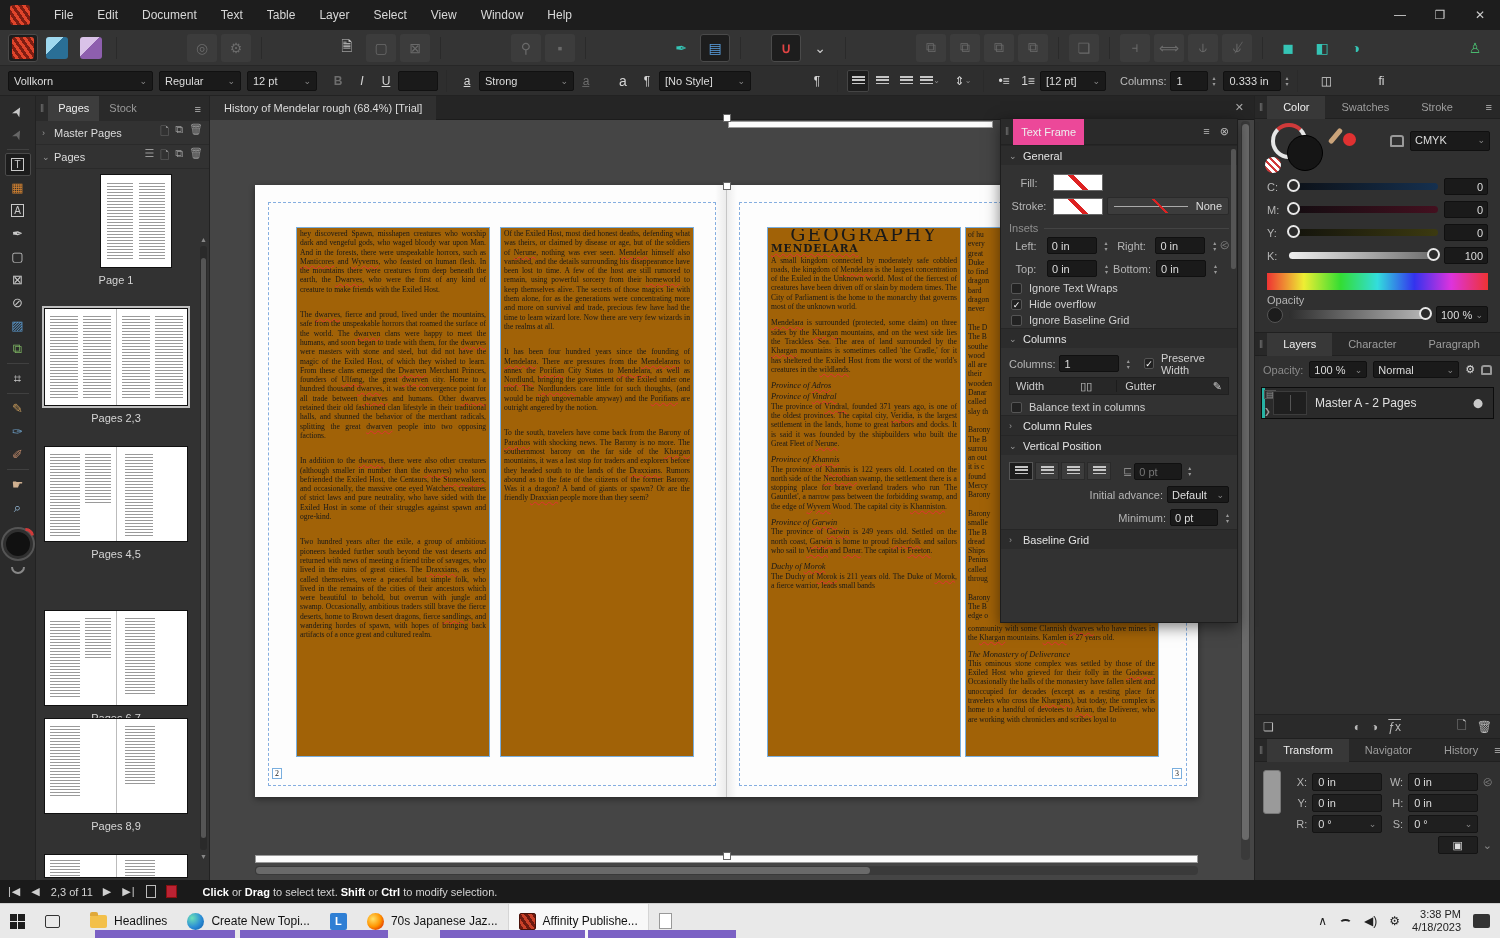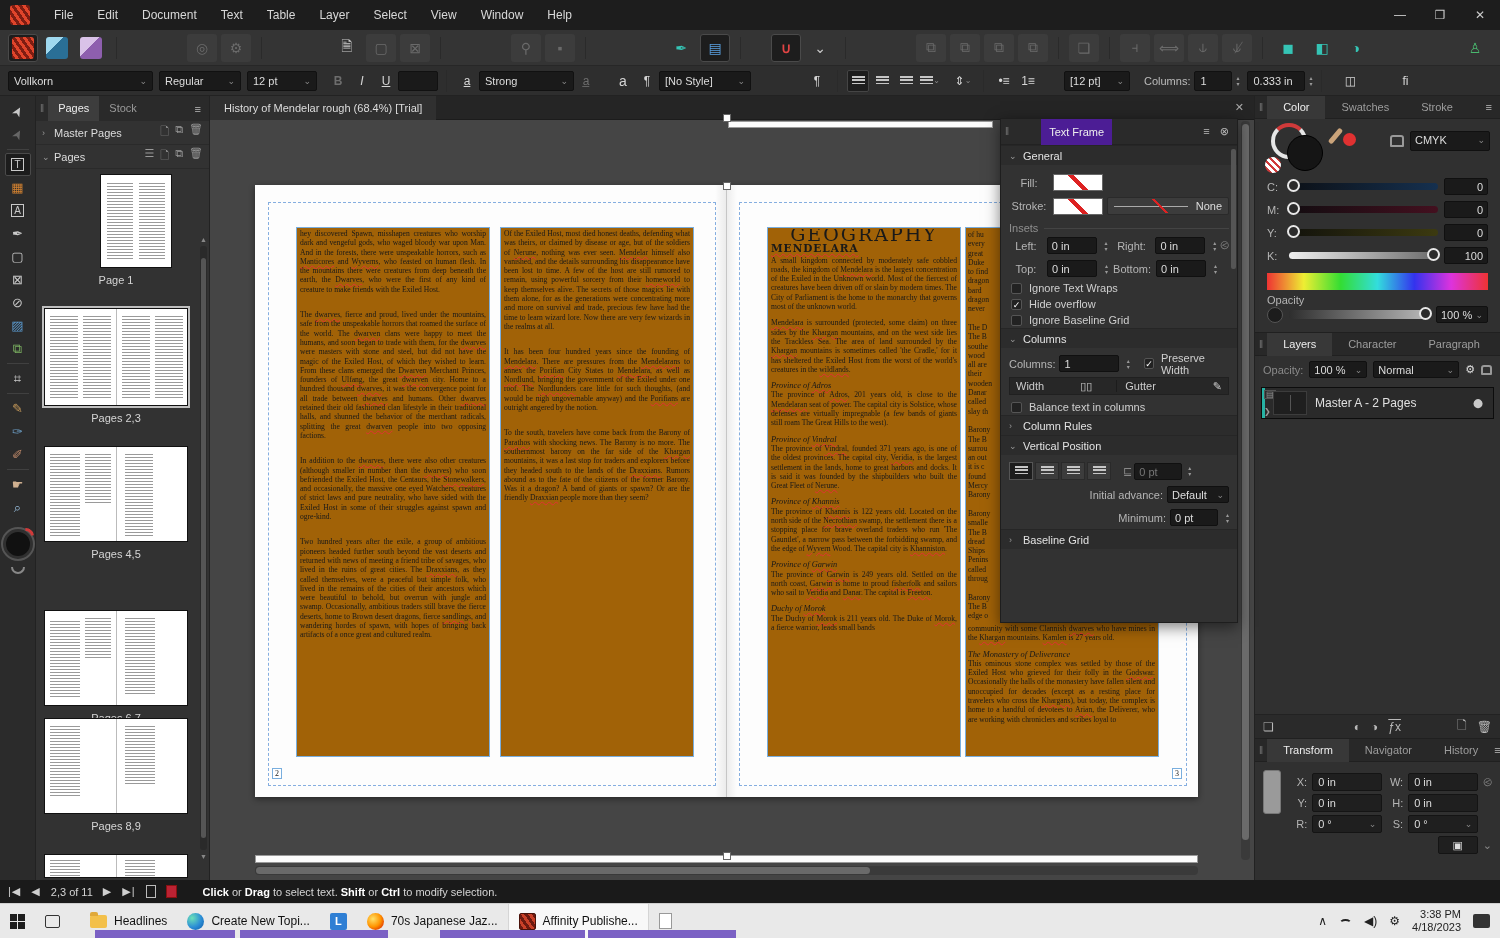--- a/index.html
+++ b/index.html
@@ -93,21 +93,21 @@
   .pageno{position:absolute;font-family:"Liberation Serif",serif;font-size:8px;color:#222;border:1px solid #79aede;padding:0 2px;background:#fff;}
   .handle{position:absolute;width:8px;height:8px;background:#fff;border:1px solid #666;}
   .hscroll{position:absolute;left:45px;top:770px;width:943px;height:9px;background:#3a3a3a;border-radius:4px;}
   .hscroll .sth{position:absolute;left:1px;top:1px;width:614px;height:7px;background:#6a6a6a;border-radius:4px;}
   .vscroll{position:absolute;left:1031px;top:25px;width:9px;height:739px;background:#3a3a3a;border-radius:4px;}
   .vscroll .stv{position:absolute;left:1px;top:3px;width:7px;height:716px;background:#6a6a6a;border-radius:4px;}
 
   
   .tf{position:absolute;left:1000px;top:118px;width:238px;height:505px;background:#323232;border:1px solid #1e1e1e;box-shadow:0 4px 14px rgba(0,0,0,.5);z-index:20;font-size:11px;}
   .tf-title{height:26px;display:flex;align-items:center;background:#2a2a2a;border-bottom:1px solid #222;}
-  .tf-title .nm{padding:0 8px;color:#eee;background:#4c1d95;height:26px;line-height:26px;margin-left:28px;}
+  .tf-title .nm{padding:0 8px;color:#eee;background:#ec4899;height:26px;line-height:26px;}
   .tf-title .sp{margin-left:auto;display:flex;gap:10px;padding-right:8px;color:#bbb;}
   .sect{height:20px;display:flex;align-items:center;gap:6px;padding:0 8px;background:#2c2c2c;border-top:1px solid #262626;color:#e2e2e2;}
   .sect .car{color:#999;font-size:9px;width:8px;}
   .tfrow{display:flex;align-items:center;padding:3px 8px;gap:4px;}
   .tf-lbl{color:#b5b5b5;text-align:center;}
   .swatch{width:50px;height:17px;background:#fff;border:1px solid #666;background-image:linear-gradient(45deg,transparent 45%,#d22 45%,#d22 55%,transparent 55%);}
   .strokebtn{flex:1;height:18px;background:#3c3c3c;border:1px solid #2a2a2a;border-radius:2px;display:flex;align-items:center;padding:0 6px;position:relative;}
   .strokebtn .ln{flex:1;height:1px;background:#aaa;margin-right:8px;position:relative;}
   .strokebtn .ln::after{content:"";position:absolute;left:40%;top:-7px;width:34px;height:14px;background:linear-gradient(45deg,transparent 46%,#d22 46%,#d22 54%,transparent 54%);}
   .inlbl{color:#8f8f8f;display:flex;align-items:center;gap:6px;padding:4px 8px 0;}
@@ -352,21 +352,21 @@
         <span>⇕</span>
         <span class="chev" style="font-size:8px;color:#888">⌄</span>
       </div>
     <div class="tb-sep"></div>
     <div class="mini-btn">
         <span>•≡</span>
       </div>
     <div class="mini-btn">
         <span>1≡</span>
       </div>
-    <div class="field" style="width:66px;margin-left:24px">
+    <div class="field" style="width:66px;margin-left:0">
         <span>[12 pt]</span>
         <span class="chev">⌄</span>
       </div>
     <div class="ctx-lbl" style="margin-left:14px">Columns:</div>
     <div class="field" style="width:38px">
         <span>1</span>
       </div>
     <div class="stepper">
         <span>▴</span>
         <span>▾</span>
@@ -559,21 +559,20 @@
             <div class="blk-p">To the south, travelers have come back from the Barony of <span class="sq">Parathos</span> with shocking news. The Barony is no more. The southernmost barony on the far side of the <span class="sq">Khargan</span> mountains, it was a last stop for traders and explorers before they headed south to the lands of the <span class="sq">Draxxians</span>. Rumors abound as to the fate of the citizens of the former Barony. Was it a dragon? A band of giants or spawn? Or are the friendly <span class="sq">Draxxian</span> people more than they seem?</div>
           </div>
       </div>
       <div class="colframe" style="left:512px;top:42px">
         <div class="coltext doc-text tight">
             <div class="blk-title">GEOGRAPHY</div>
             <div class="blk-sub"><span class="sq">MENDELARA</span></div>
             <div class="blk-p">A small kingdom connected by moderately safe cobbled roads, the kingdom of <span class="sq">Mendelara</span> is the largest concentration of the Exiled in the Unknown world. Most of the fiercest of creatures have been driven off or slain by modern times. The City of Parliament is the home to the monarchy that governs most of the unknown world.</div>
             <div class="blk-p"><span class="sq">Mendelara</span> is surrounded (protected, some claim) on three sides by the <span class="sq">Khargan</span> mountains, and on the west side lies the Trackless Sea. The area of land surrounded by the <span class="sq">Khargan</span> mountains is sometimes called 'the Cradle,' for it has sheltered the Exiled Host from the worst of the world's creatures in the <span class="sq">wildlands</span>.</div>
             <div class="blk-h">Province of <span class="sq">Adros</span></div>
-            <div class="blk-p">The province of <span class="sq">Adros</span>, 201 years old, is close to the <span class="sq">Mendelaran</span> seat of power. The capital city is Solstice, whose defenses are virtually impregnable (a few bands of giants still roam The Great Hills to the west).</div>
             <div class="blk-h">Province of <span class="sq">Vindral</span></div>
             <div class="blk-p">The province of <span class="sq">Vindral</span>, founded 371 years ago, is one of the oldest provinces. The capital city, <span class="sq">Veridia</span>, is the largest settlement in the lands, home to great harbors and docks. It is said it was founded by the shipbuilders who built the Great Fleet of <span class="sq">Nerune</span>.</div>
             <div class="blk-h">Province of <span class="sq">Khannis</span></div>
             <div class="blk-p">The province of <span class="sq">Khannis</span> is 122 years old. Located on the north side of the <span class="sq">Necrothian</span> swamp, the settlement there is a stopping place for brave overland traders who run 'The Gauntlet', a narrow pass between the forbidding swamp, and the edge of <span class="sq">Wyvern</span> Wood. The capital city is <span class="sq">Khanniston</span>.</div>
             <div class="blk-h">Province of <span class="sq">Garwin</span></div>
             <div class="blk-p">The province of <span class="sq">Garwin</span> is 249 years old. Settled on the north coast, <span class="sq">Garwin</span> is home to proud <span class="sq">fisherfolk</span> and sailors who sail to <span class="sq">Veridia</span> and <span class="sq">Danar</span>. The capital is <span class="sq">Freeton</span>.</div>
             <div class="blk-h">Duchy of <span class="sq">Morok</span></div>
             <div class="blk-p">The Duchy of <span class="sq">Morok</span> is 211 years old. The Duke of <span class="sq">Morok</span>, a fierce warrior, leads small bands</div>
           </div>
       </div>

